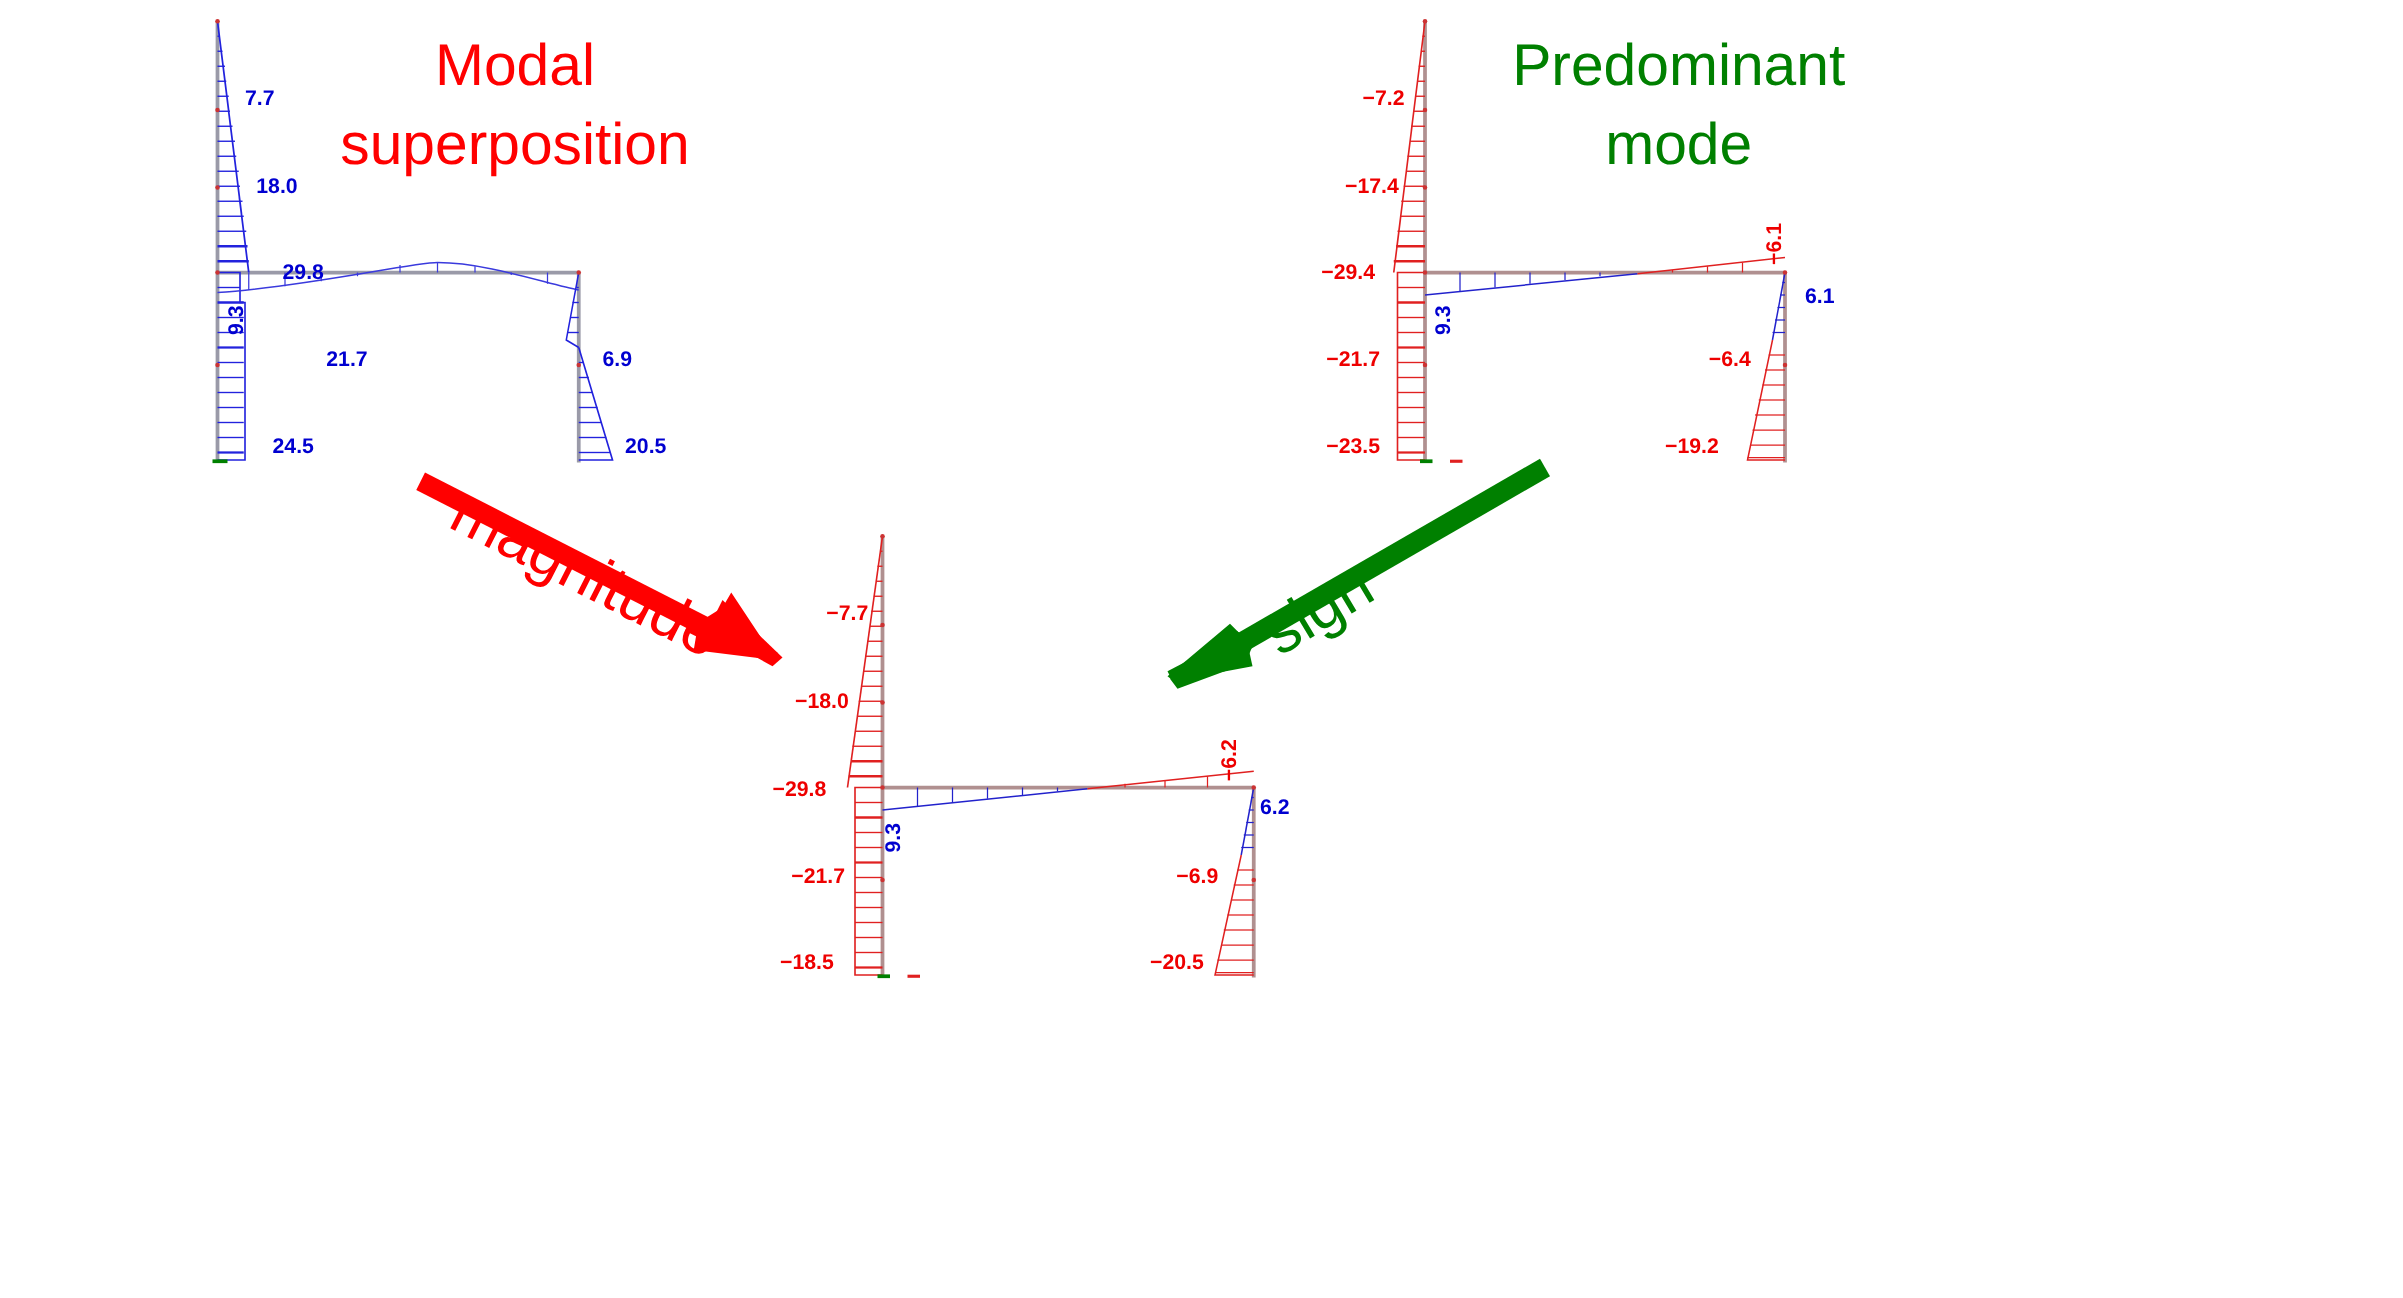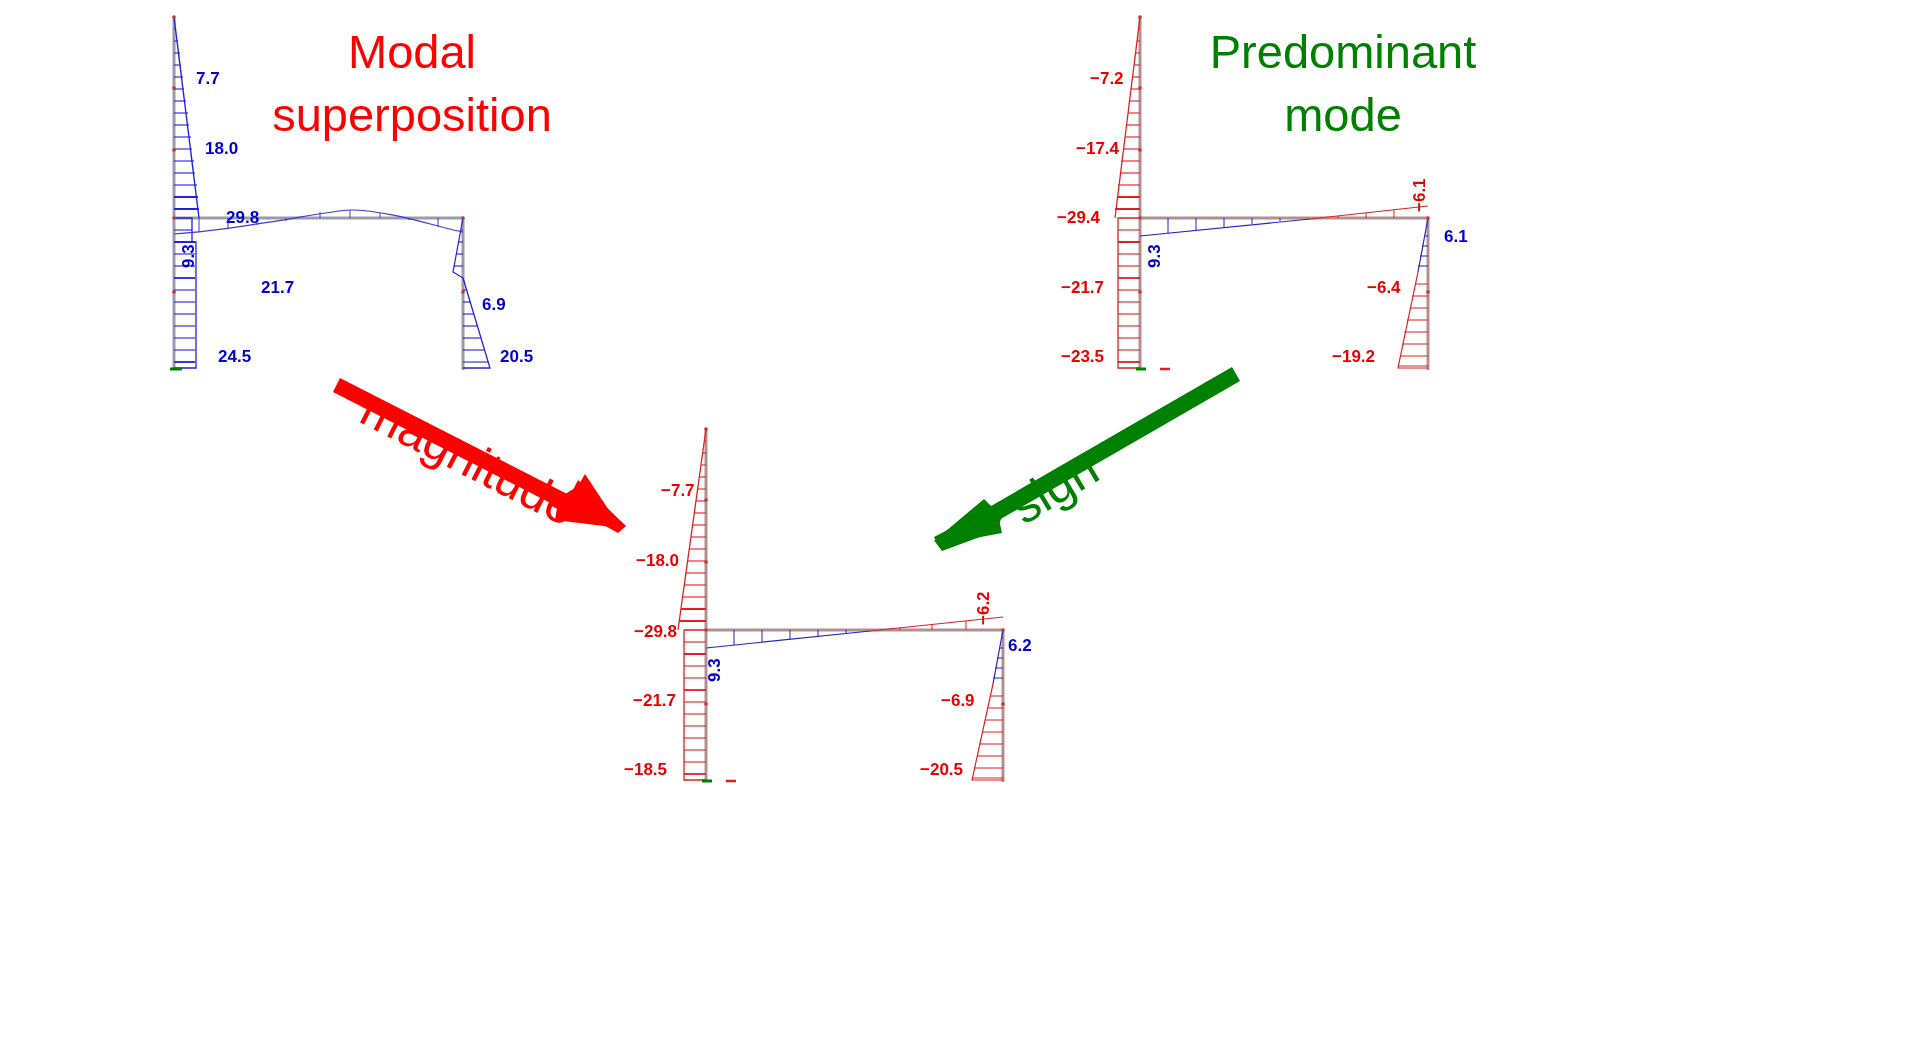--- a/index.html
+++ b/index.html
@@ -138,21 +138,21 @@
 
   <div class="heading red" style="left:232px;top:20px;width:360px;">Modal
 superposition</div>
 
   <div class="val blue" style="left:196px;top:70px;">7.7</div>
   <div class="val blue" style="left:205px;top:140px;">18.0</div>
   <div class="val blue" style="left:226px;top:209px;">29.8</div>
   <div class="val blue rot" style="left:180px;top:268px;">9.3</div>
   <div class="val blue" style="left:214px;top:279px;margin-left:47px;">21.7</div>
   <div class="val blue" style="left:218px;top:348px;">24.5</div>
-  <div class="val blue" style="left:482px;top:296px;">6.9</div>
+  <div class="val blue" style="left:482px;top:279px;">6.9</div>
   <div class="val blue" style="left:500px;top:348px;">20.5</div>
 
   <svg class="panel" style="left:1110px;top:10px;" width="350" height="370" viewBox="0 0 350 370">
     <g stroke="#b09090" stroke-width="3" fill="none">
       <line x1="30" y1="7" x2="30" y2="360"></line>
       <line x1="30" y1="208" x2="318" y2="208"></line>
       <line x1="318" y1="208" x2="318" y2="360"></line>
     </g>
 
     <g stroke="#e02020" stroke-width="1.1" fill="none">
@@ -337,21 +337,21 @@
       <circle cx="46" cy="282" r="1.8"></circle>
         <circle cx="343" cy="208" r="1.8"></circle>
       <circle cx="343" cy="282" r="1.8"></circle>
     </g>
     <line x1="42" y1="359" x2="52" y2="359" stroke="#008000" stroke-width="3"></line>
     <line x1="66" y1="359" x2="76" y2="359" stroke="#e02020" stroke-width="2.5"></line>
   </svg>
 
   <div class="val red" style="left:661px;top:482px;">−7.7</div>
   <div class="val red" style="left:636px;top:552px;">−18.0</div>
-  <div class="val red" style="left:618px;top:623px;margin-left:16px;">−29.8</div>
+  <div class="val red" style="left:618px;top:623px;">−29.8</div>
   <div class="val blue rot" style="left:706px;top:682px;">9.3</div>
   <div class="val red" style="left:633px;top:692px;">−21.7</div>
   <div class="val red" style="left:624px;top:761px;">−18.5</div>
   <div class="val red rot" style="left:975px;top:625px;">−6.2</div>
   <div class="val blue" style="left:1008px;top:637px;">6.2</div>
   <div class="val red" style="left:941px;top:692px;">−6.9</div>
   <div class="val red" style="left:920px;top:761px;">−20.5</div>
 
 
   <svg class="panel" style="left:330px;top:370px;" width="310" height="170" viewBox="0 0 310 170">

